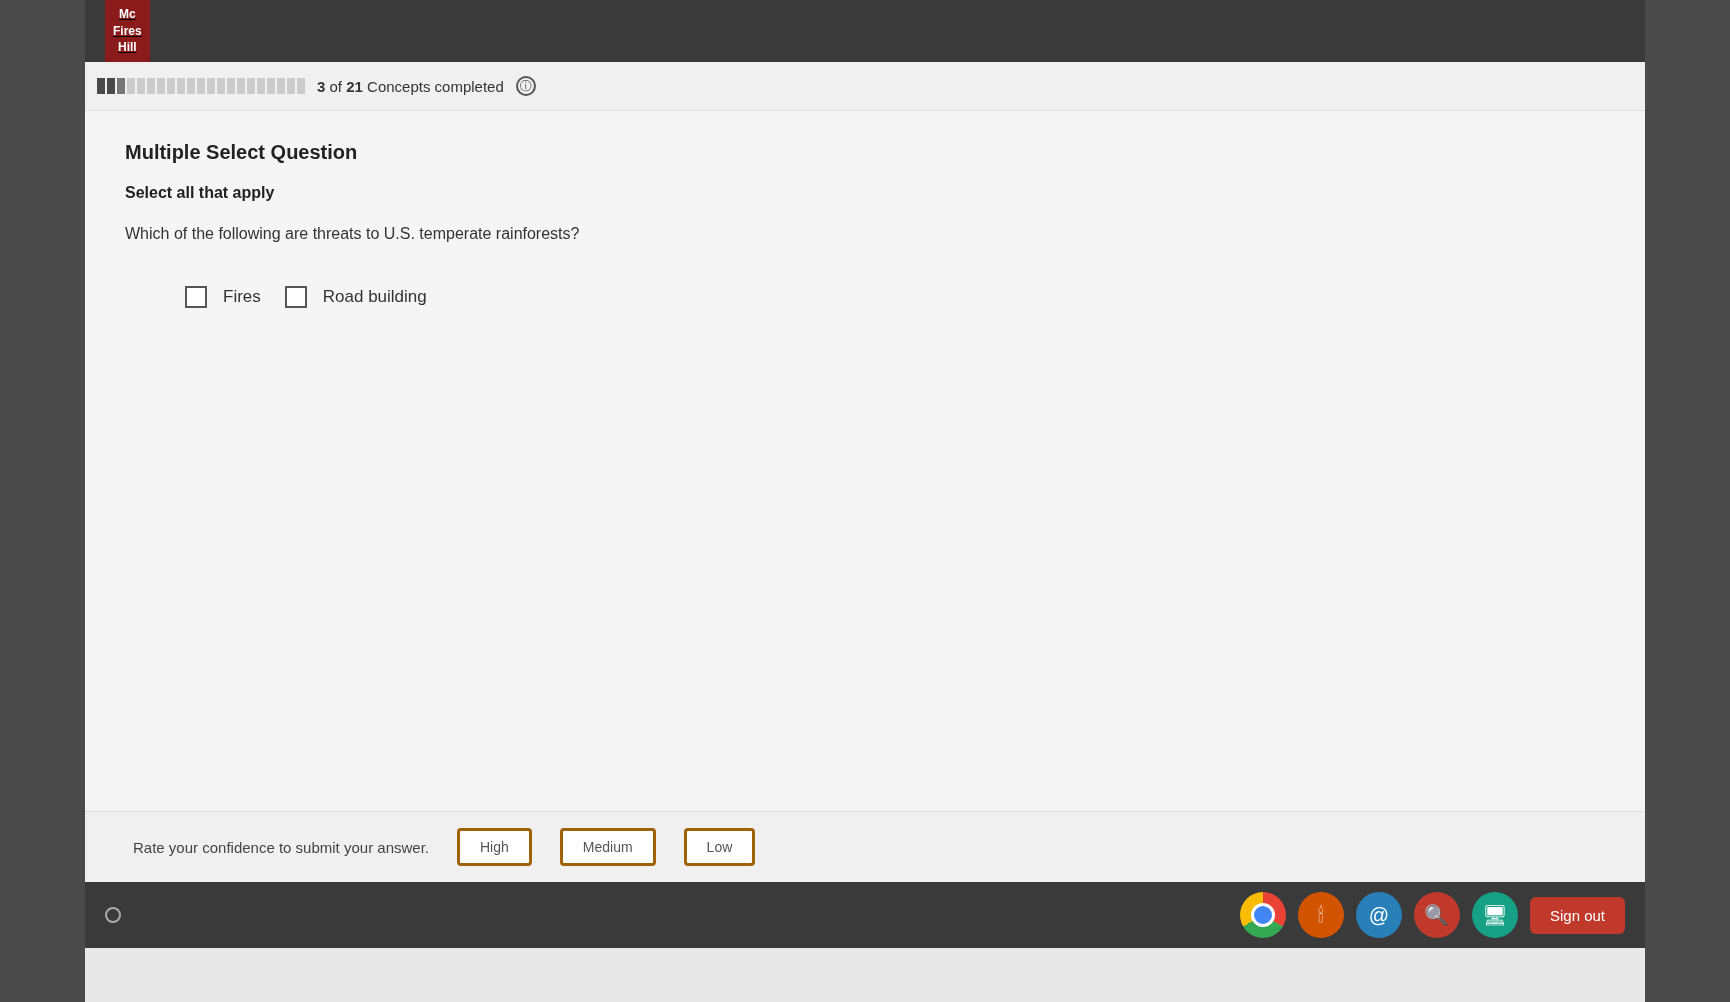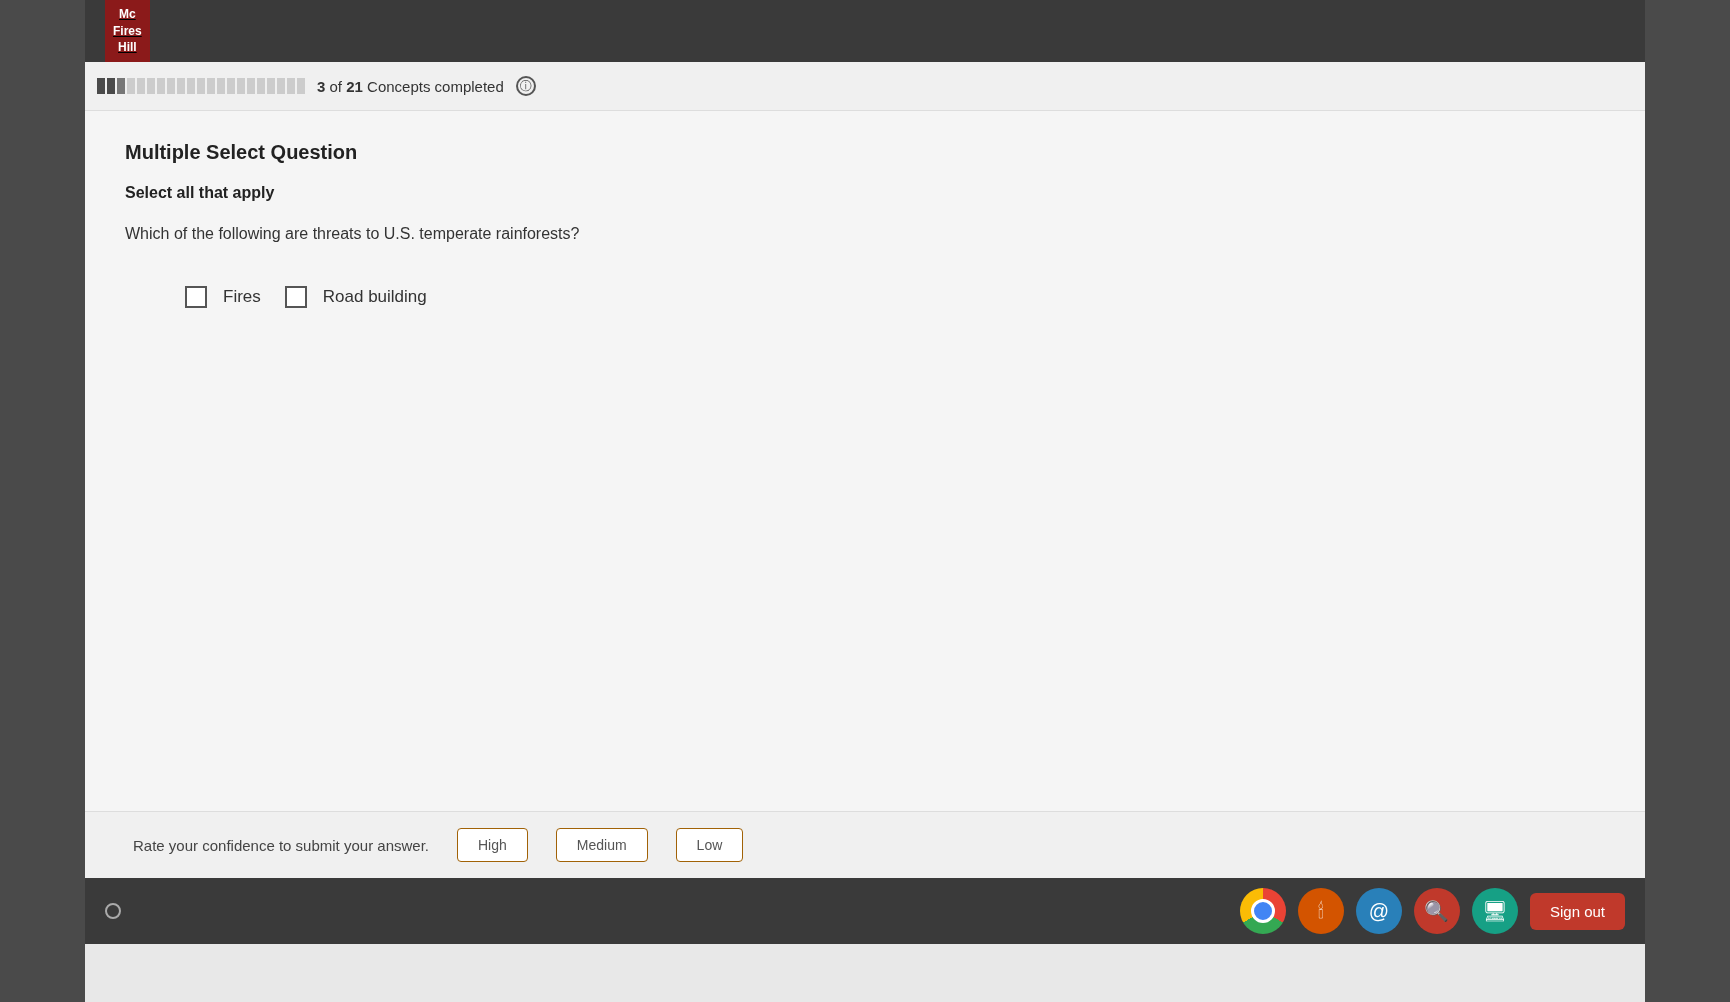--- a/index.html
+++ b/index.html
@@ -165,21 +165,21 @@
       align-items: center;
       gap: 28px;
     }
 
     .confidence-text {
       font-size: 15px;
       color: #444;
     }
 
     .confidence-btn {
-      border: 1px solid #a16207;
+      border: 3px solid #a16207;
       background: white;
       color: #555;
       padding: 8px 20px;
       font-size: 14px;
       border-radius: 4px;
       cursor: pointer;
     }
 
     
     .taskbar {

